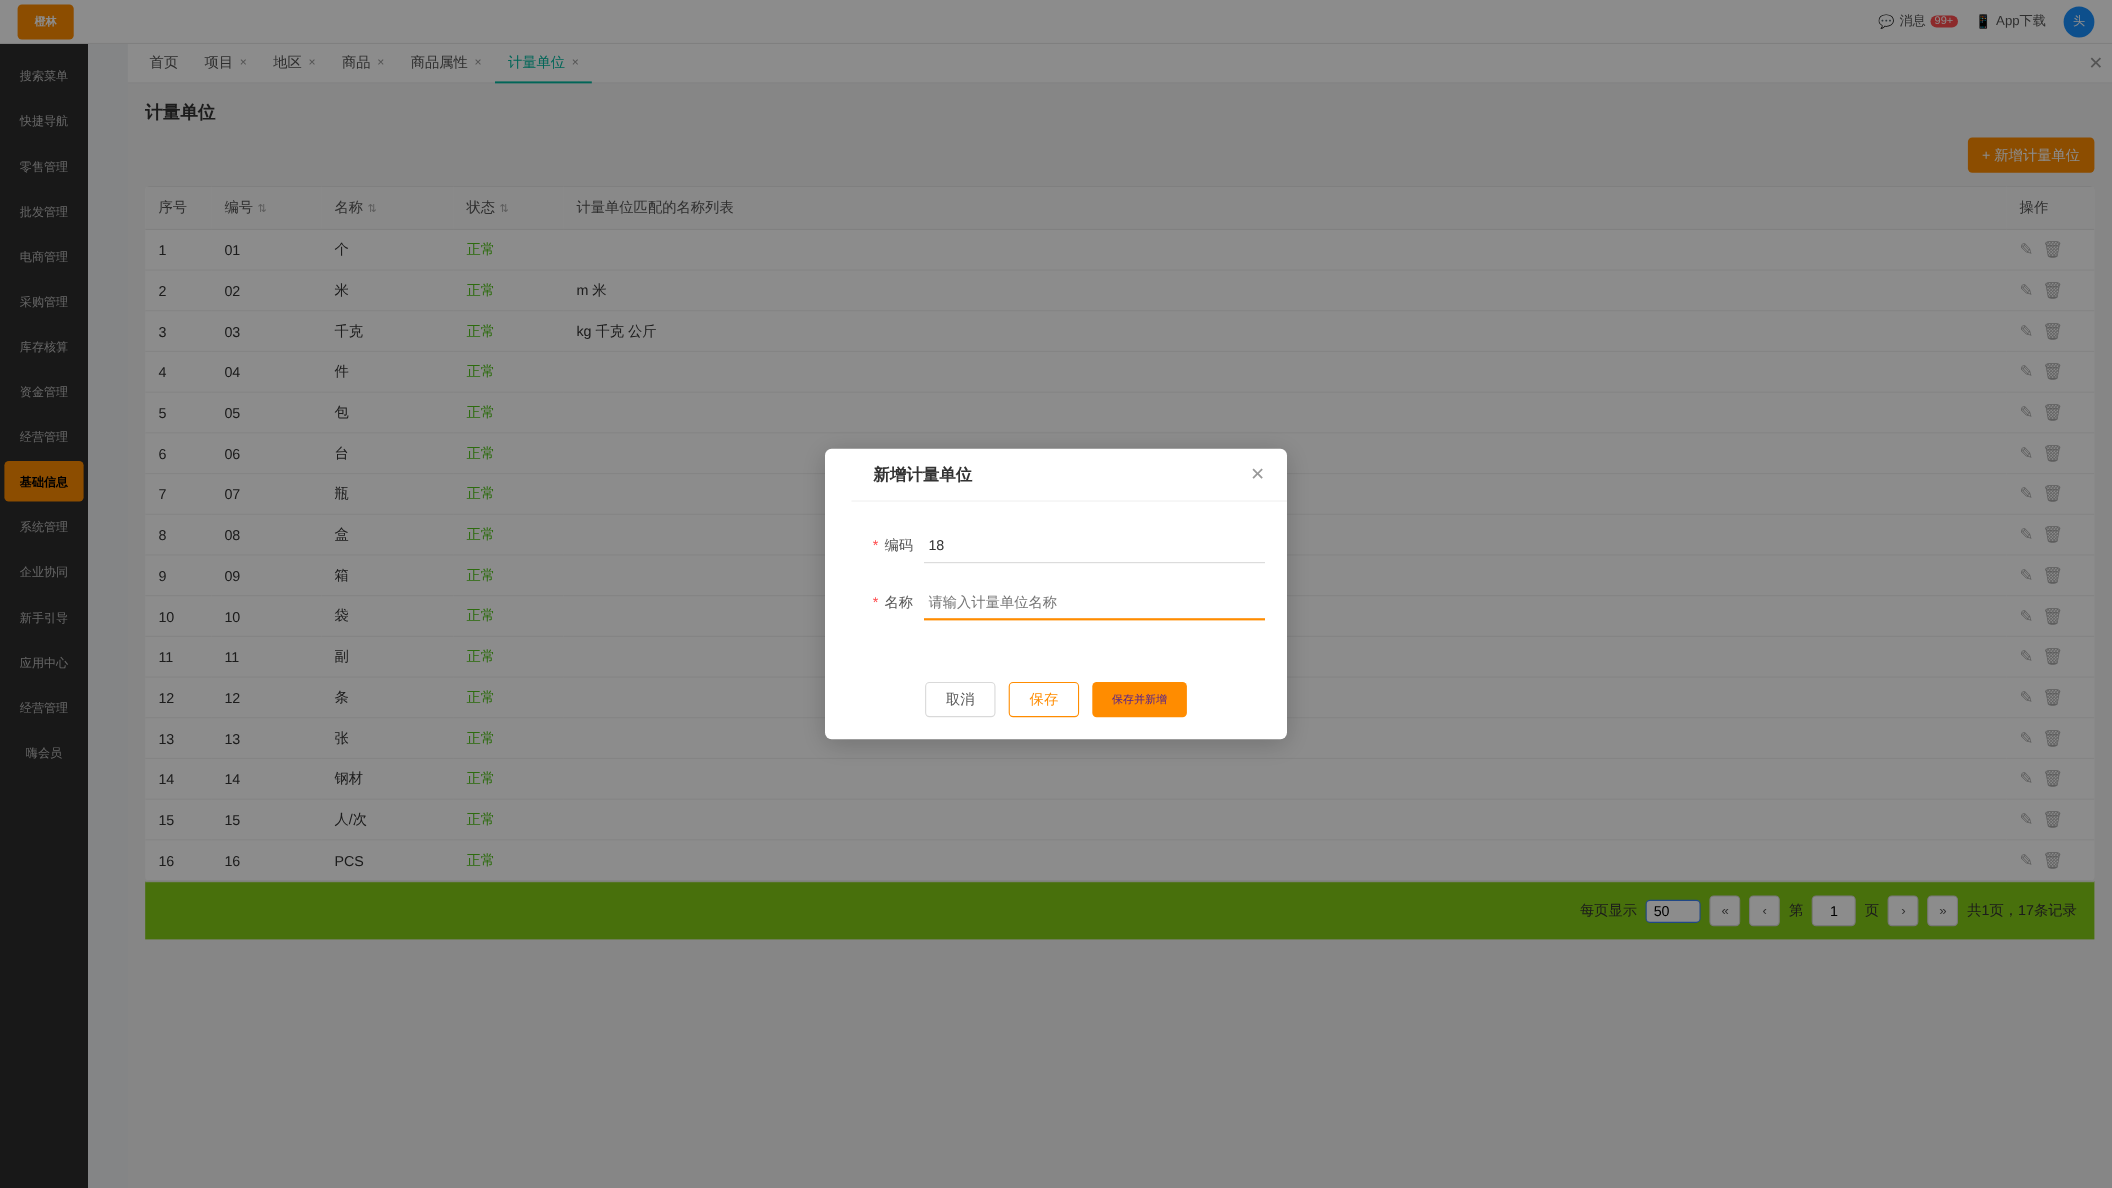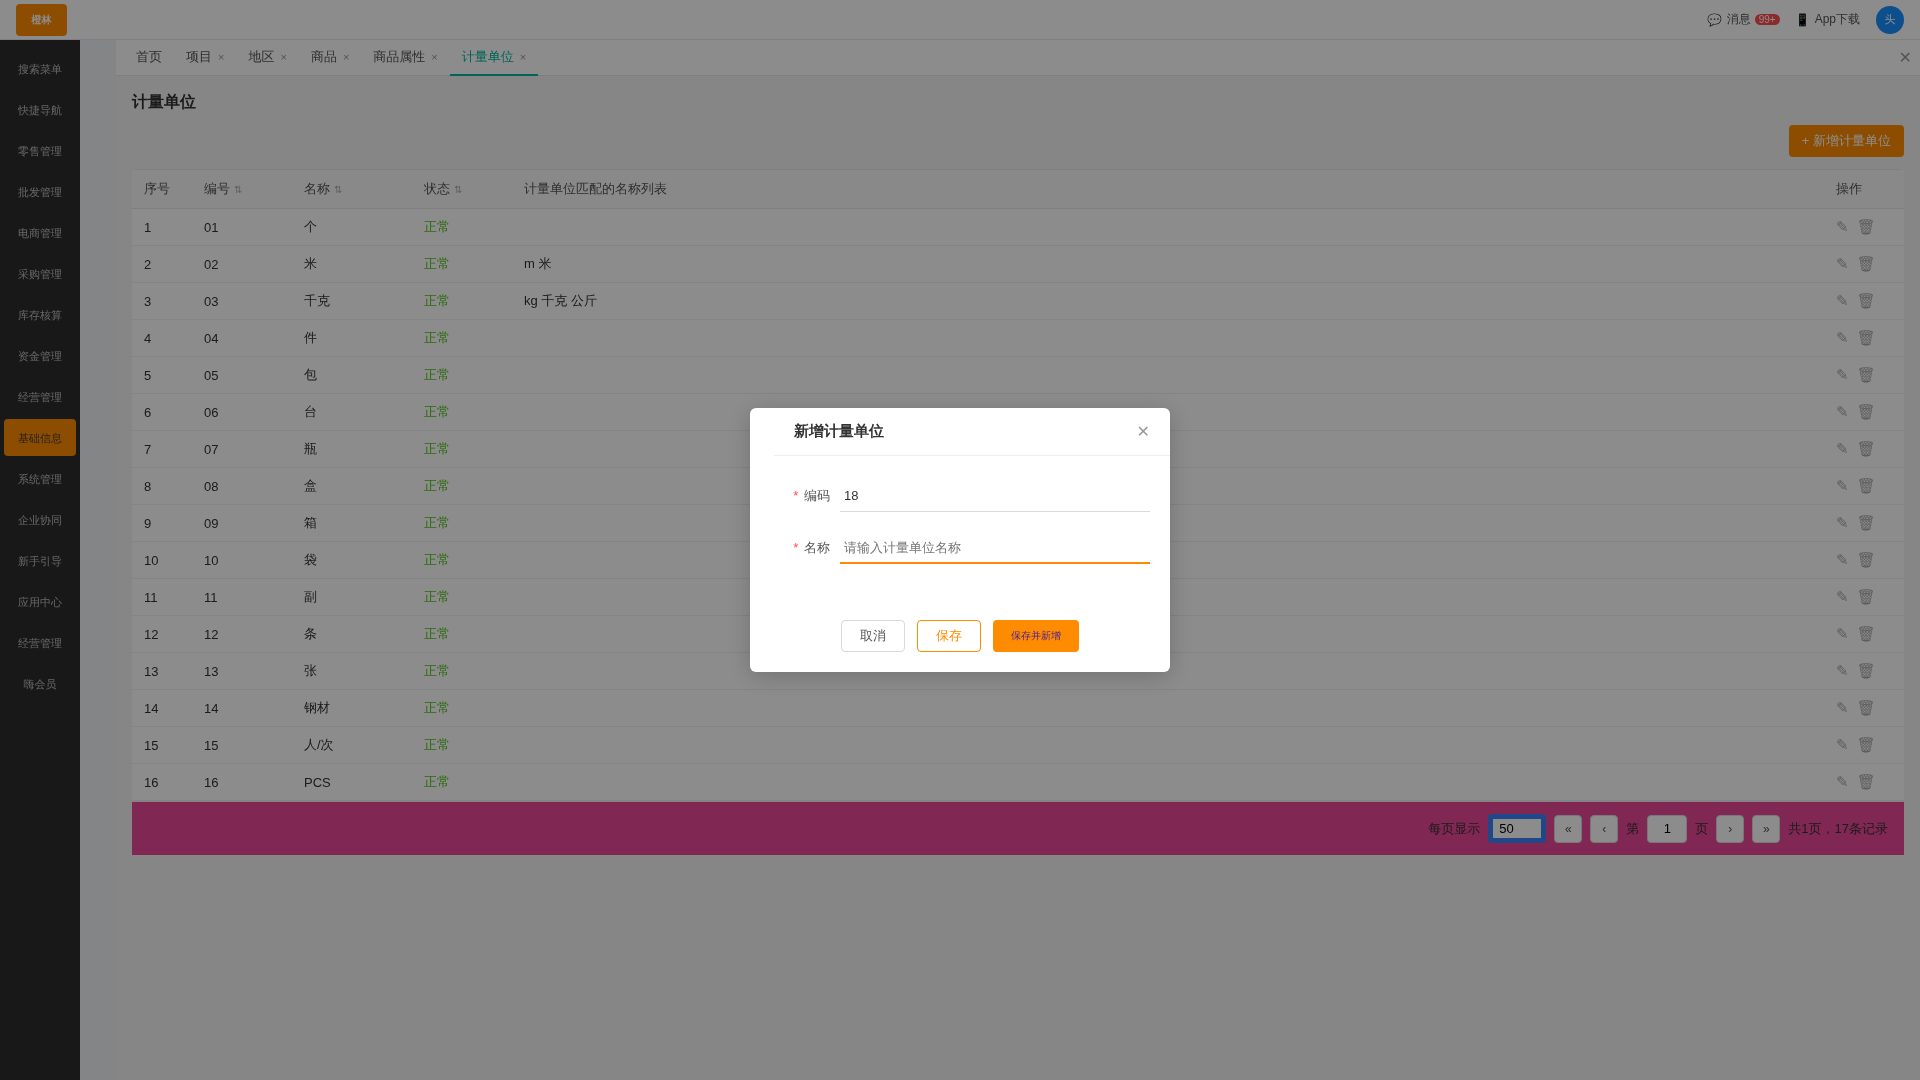--- a/index.html
+++ b/index.html
@@ -85,21 +85,21 @@
     }
     .sidebar-item {
       padding: 10px 4px;
       text-align: center;
       cursor: pointer;
       font-size: 12px;
       color: #bbb;
       border-radius: 4px;
       margin: 2px 4px;
     }
-    .sidebar-item.active { background: #ff8c00; color: #404040; }
+    .sidebar-item.active { background: #ff8c00; color: #000000; font-weight: bold; }
     .sidebar-item-label { font-size: 11px; margin-top: 2px; }
 
     
     .main {
       flex: 1;
       display: flex;
       flex-direction: column;
       overflow: hidden;
       margin-left: 36px;
     }
@@ -215,27 +215,27 @@
       color: #aaa;
       font-size: 15px;
     }
 
     
     .pagination {
       display: flex;
       align-items: center;
       justify-content: flex-end;
       padding: 12px 16px;
-      background: #ec4899;
+      background: #84cc16;
       border-top: 1px solid #f0f0f0;
       gap: 8px;
       font-size: 13px;
     }
     .page-size-select {
-      border: 5px solid #3b82f6;
+      border: 1px solid #3b82f6;
       border-radius: 4px;
       padding: 2px 20px 2px 6px;
       font-size: 13px;
       appearance: none;
       background: white;
       cursor: pointer;
     }
     .page-btn {
       width: 28px;
       height: 28px;

